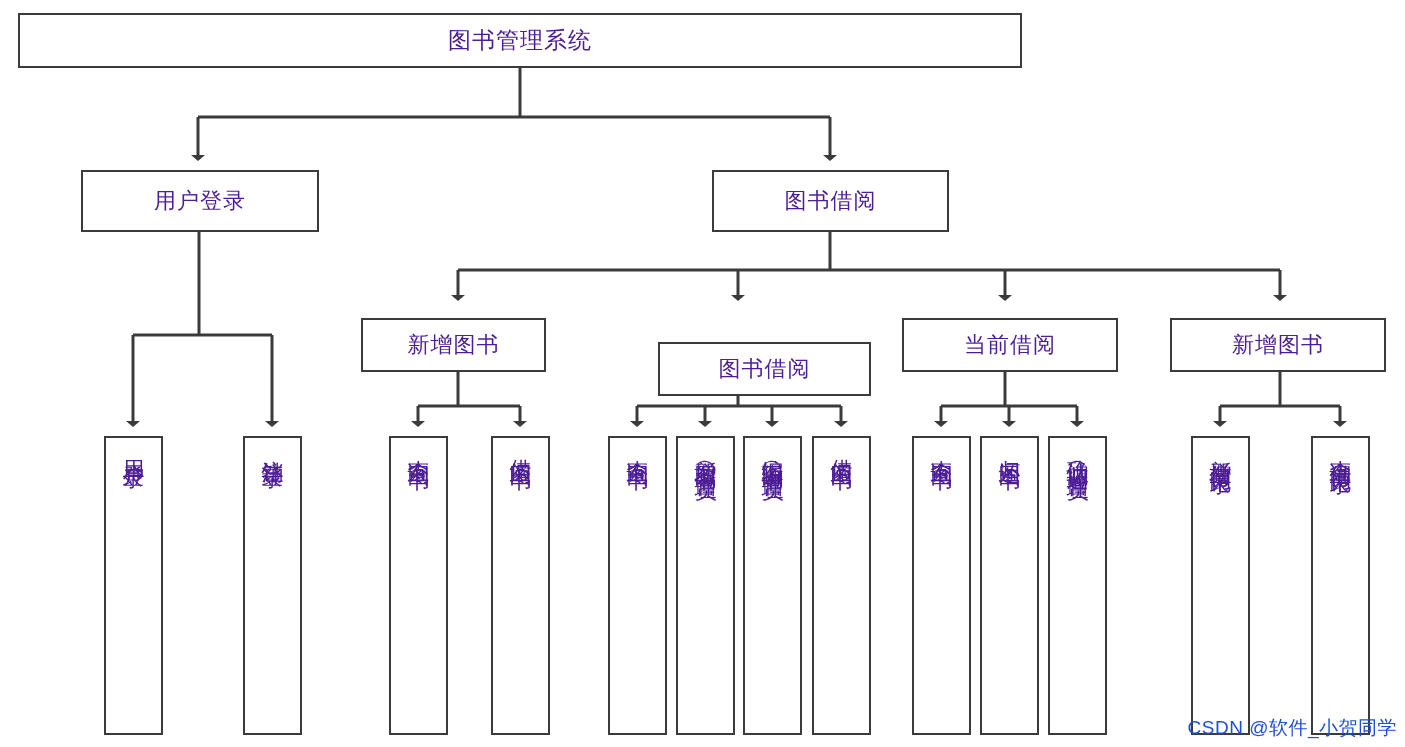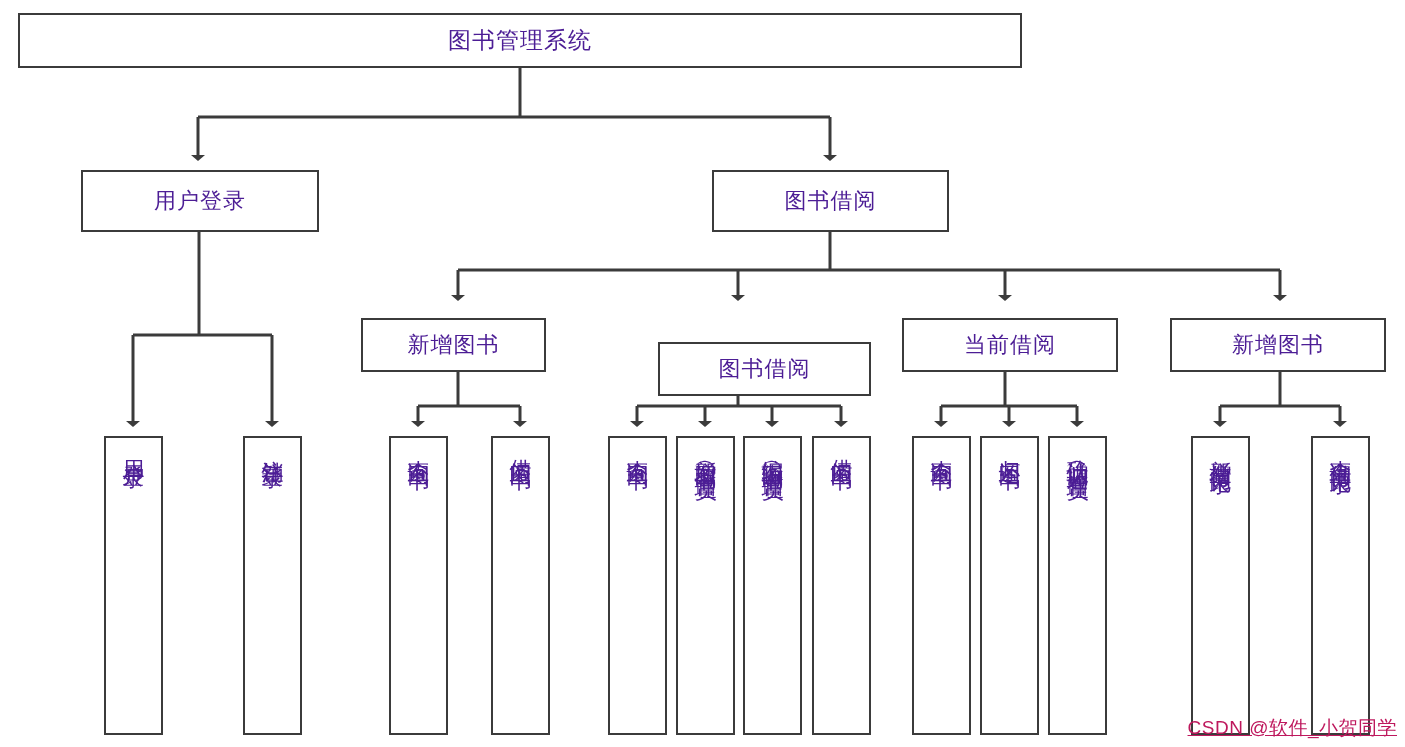--- a/index.html
+++ b/index.html
@@ -33,24 +33,23 @@
   .node.v .lbl{
     writing-mode:vertical-rl;
     text-orientation:upright;
     display:block;
   }
   .watermark{
     position:absolute;
     right:8px;
     bottom:6px;
     font-size:19px;
-    color:#be185d;
+    color:#1d4ed8;
     white-space:nowrap;
     letter-spacing:0.5px;
-    text-decoration:underline;
   }
 </style>
 </head>
 <body>
 
 <div id="canvas">
 
   <svg class="wires" viewBox="0 0 1405 747">
     <defs>
       <marker id="arw" markerWidth="12" markerHeight="14" refX="3" refY="7" orient="auto" markerUnits="userSpaceOnUse">

